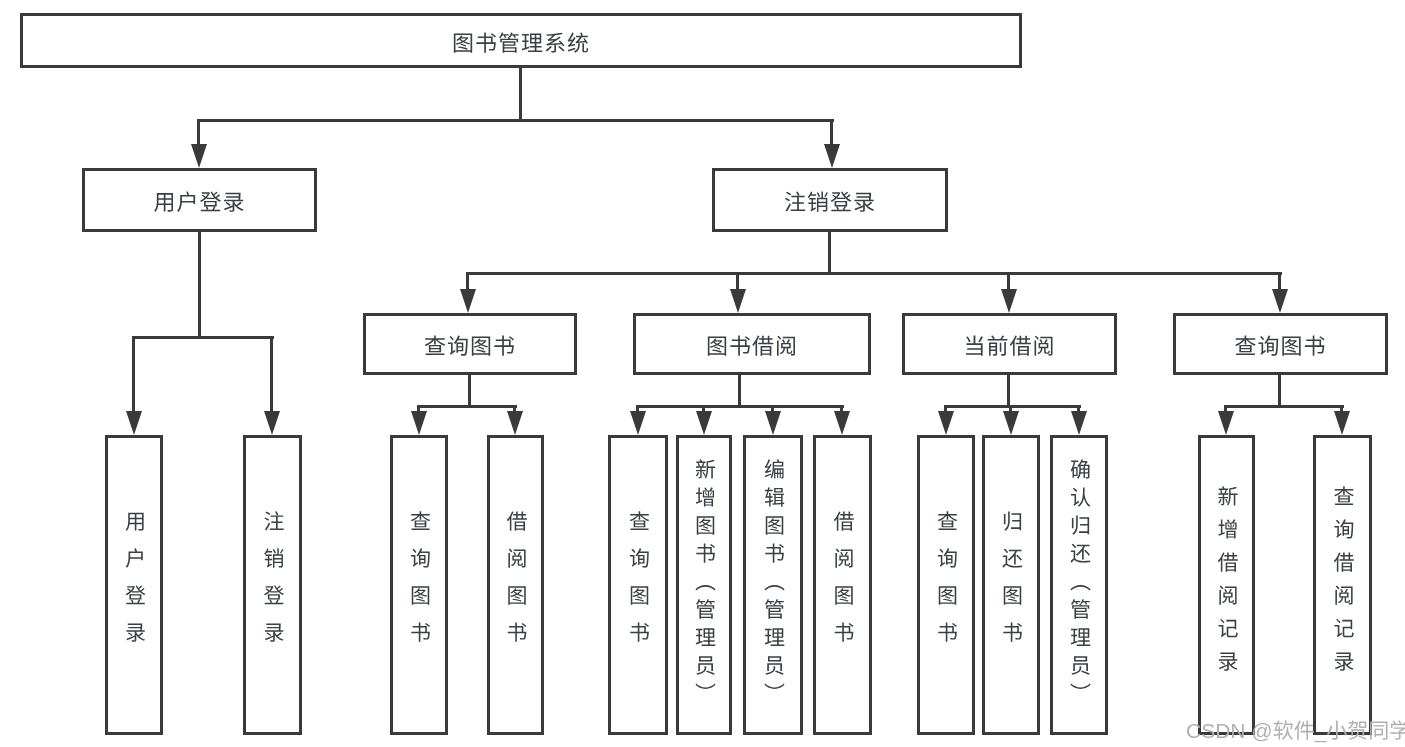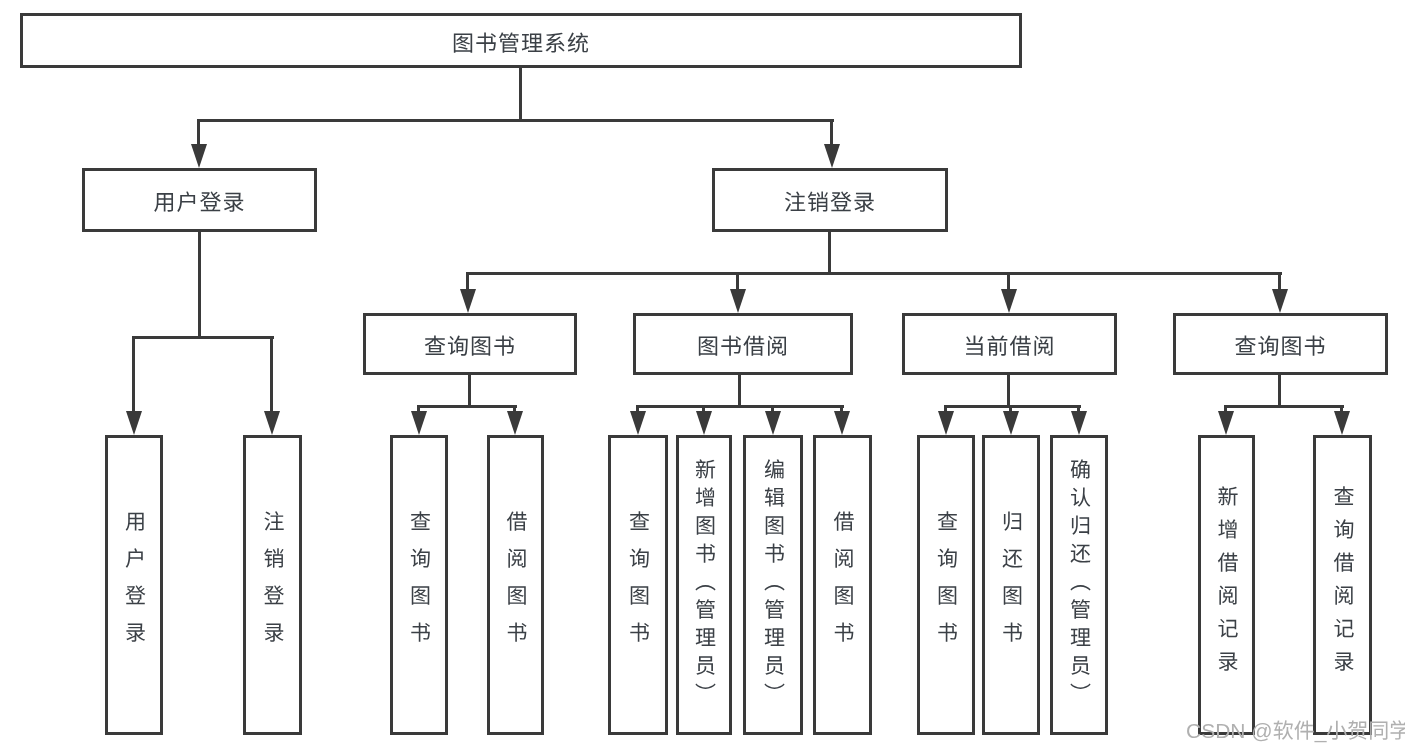--- a/index.html
+++ b/index.html
@@ -125,21 +125,21 @@
   <div class="box" style="left:82px;top:168px;width:235px;height:64px;">
     <span class="label">用户登录</span>
   </div>
   <div class="box" style="left:712px;top:168px;width:236px;height:64px;">
     <span class="label">注销登录</span>
   </div>
 
   <div class="box" style="left:363px;top:313px;width:214px;height:62px;">
     <span class="label">查询图书</span>
   </div>
-  <div class="box" style="left:633px;top:313px;width:220px;height:62px;">
+  <div class="box" style="left:633px;top:313px;width:238px;height:62px;">
     <span class="label">图书借阅</span>
   </div>
   <div class="box" style="left:902px;top:313px;width:215px;height:62px;justify-content:center;">
     <span class="label">当前借阅</span>
   </div>
   <div class="box" style="left:1173px;top:313px;width:215px;height:62px;">
     <span class="label">查询图书</span>
   </div>
 
   <div class="box" style="left:105px;top:435px;width:58px;height:300px;">

